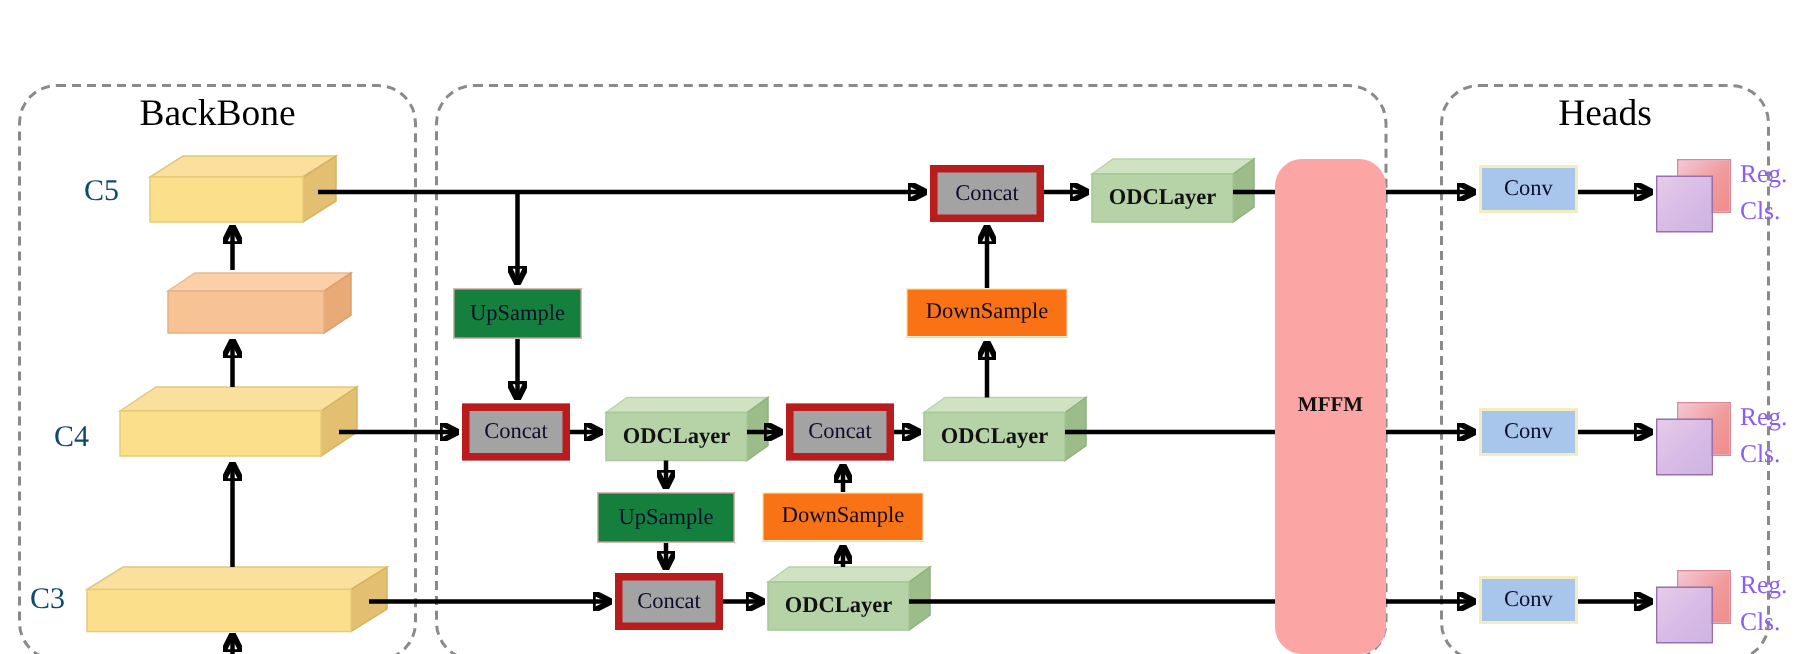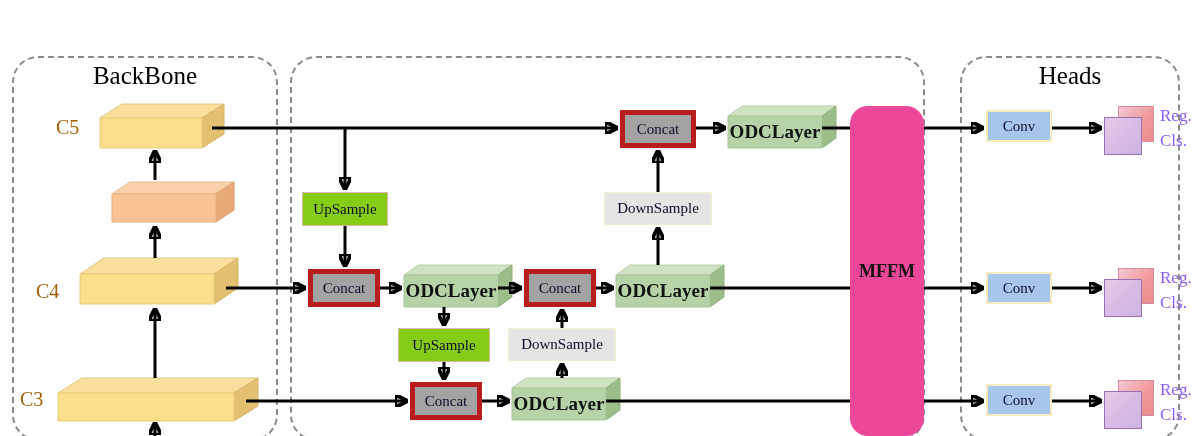--- a/index.html
+++ b/index.html
@@ -30,51 +30,51 @@
 
   
   .box2d{
     display:flex;align-items:center;justify-content:center;
     font-size:15px;color:#0d0d2b;
     text-align:center;
     white-space:nowrap;
     font-family:"Liberation Serif", serif;
   }
   .box-concat{background:#a3a3a3;border:5px solid #b91c1c;}
-  .box-up{background:#84cc16;border:1px solid #e3b3b3;}
-  .box-down{background:#e5e5e5;border:1px solid #f4efc9;}
+  .box-up{background:#15803d;border:1px solid #e3b3b3;}
+  .box-down{background:#f97316;border:1px solid #f4efc9;}
   .box-conv{background:#a8c6ec;border:2px solid #f6edbe;}
 
   .mffm{
-    background:#ec4899;
+    background:#fca5a5;
     border-radius:18px;
     display:flex;align-items:center;justify-content:center;
-    font-size:18px;font-weight:bold;color:#111;
+    font-size:14px;font-weight:bold;color:#111;
     font-family:"Liberation Serif", serif;
   }
 
   
   .slab{position:absolute;}
   .slab svg{display:block;overflow:visible;}
   .slab .lbl{
     position:absolute;
     display:flex;align-items:center;justify-content:center;
-    font-size:19px;font-weight:bold;color:#111;
+    font-size:15px;font-weight:bold;color:#111;
     white-space:nowrap;
     font-family:"Liberation Serif", serif;
   }
 
   
   .conn{position:absolute;overflow:visible;}
   .conn line, .conn path{stroke:#000;stroke-width:3;fill:none;}
 
   
   .plain{
     position:absolute;
-    font-size:20px;color:#a16207;
+    font-size:20px;color:#0c4a6e;
     white-space:nowrap;
     font-family:"Liberation Serif", serif;
   }
   .outlbl{
     position:absolute;
     font-size:17px;color:#8b5cf6;line-height:1.35;
     white-space:nowrap;
     font-family:"Liberation Serif", serif;
   }
 

